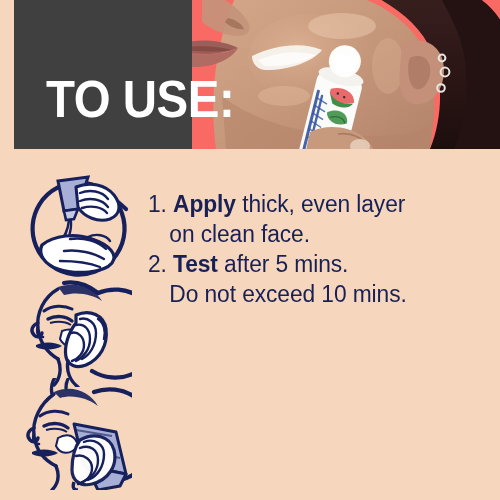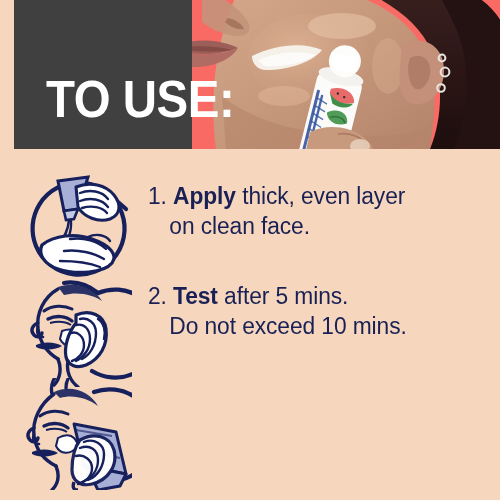--- a/index.html
+++ b/index.html
@@ -90,39 +90,39 @@
   }
   .step-icon svg { display: block; width: 118px; height: 112px; }
 
   .icon-1 { top: 12px; }
   .icon-2 { top: 112px; }
   .icon-3 { top: 215px; }
 
   .steps-column {
     position: absolute;
     left: 148px;
-    top: 32px;
+    top: 40px;
     width: 348px;
   }
 
   .step-line {
     color: #182055;
     font-family: "Liberation Sans Narrow", "Liberation Sans", sans-serif;
     font-size: 23.5px;
     line-height: 30px;
     letter-spacing: -0.1px;
     transform: scaleX(0.97);
     transform-origin: left top;
     white-space: nowrap;
   }
   .step-line b { font-weight: bold; }
 
   .step-block { margin-bottom: 0; }
   .step-1 { margin-top: 0px; }
-  .step-2 { margin-top: 40px; }
+  .step-2 { }
   .step-3 { margin-top: 42px; }
   .step-4 { margin-top: 20px; }
 
   .indent { padding-left: 22px; }
 </style>
 </head>
 <body>
 
 <div id="poster">
 

